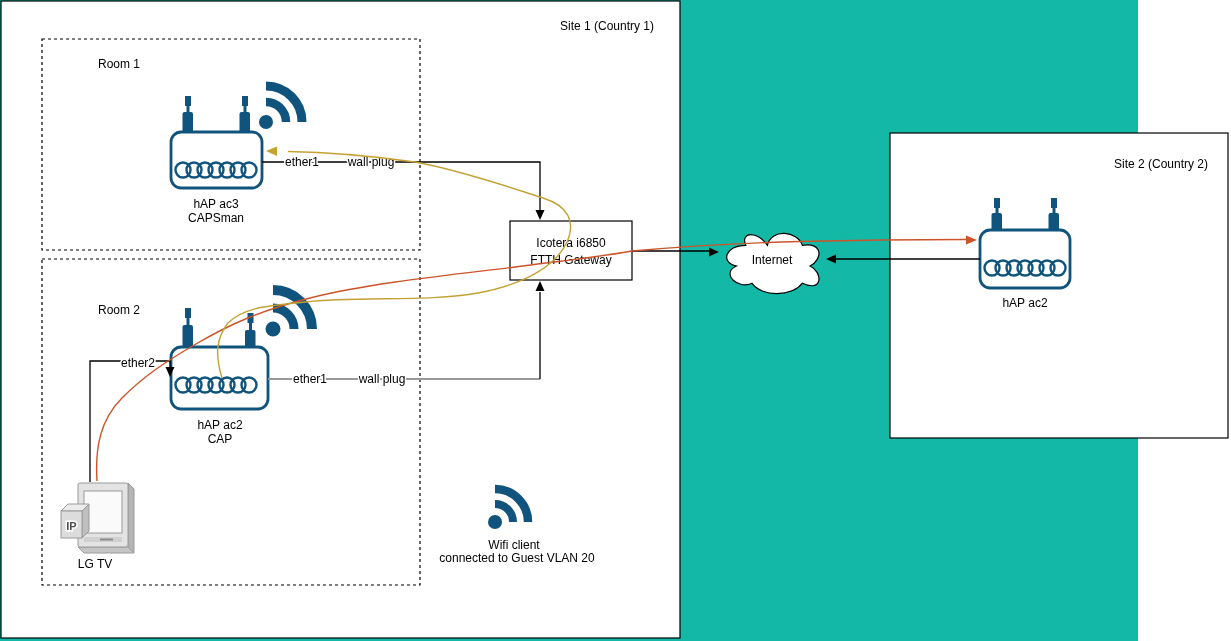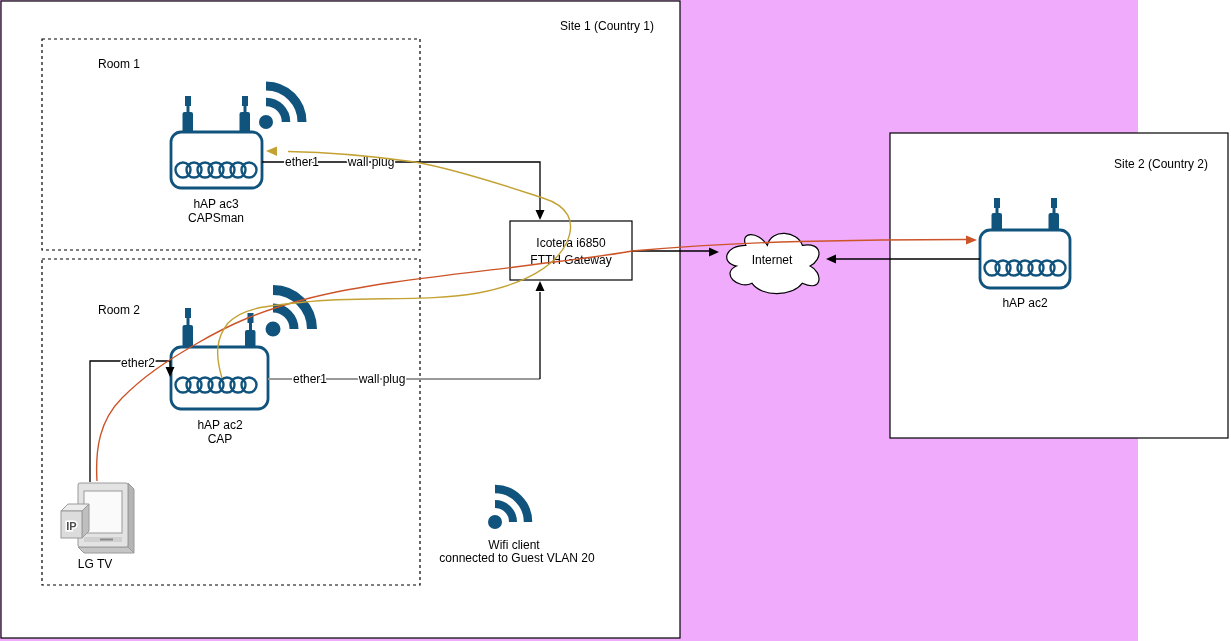--- a/index.html
+++ b/index.html
@@ -3,21 +3,21 @@
 <meta charset="utf-8">
 <style>
   :root{
     --device:#10537d;
     --capsman:#c3a233;
     --guest:#cc5429;
     --cable:#999999;
     --edge:#000000;
   }
   html,body{margin:0;padding:0;background:#ffffff;}
-  .canvas{position:relative;width:1138px;height:641px;background:#f0abfc;font-family:"Liberation Sans",sans-serif;}
+  .canvas{position:relative;width:1138px;height:641px;background:#14b8a6;font-family:"Liberation Sans",sans-serif;}
   svg{display:block;}
   text{font-family:"Liberation Sans",sans-serif;font-size:12px;fill:#000;}
   .ctr{text-anchor:middle;}
   .halo{paint-order:stroke;stroke:#ffffff;stroke-width:3px;}
   .boxline{fill:#ffffff;stroke:#000000;stroke-width:1.2;}
   .roombox{fill:none;stroke:#000000;stroke-width:1.2;stroke-dasharray:3 3;}
   .dev-fill{fill:var(--device);}
   .router-body{fill:#ffffff;stroke:var(--device);stroke-width:2.8;}
   .coil{fill:none;stroke:var(--device);stroke-width:2.4;}
   .wifi-arc{fill:none;stroke:var(--device);}

